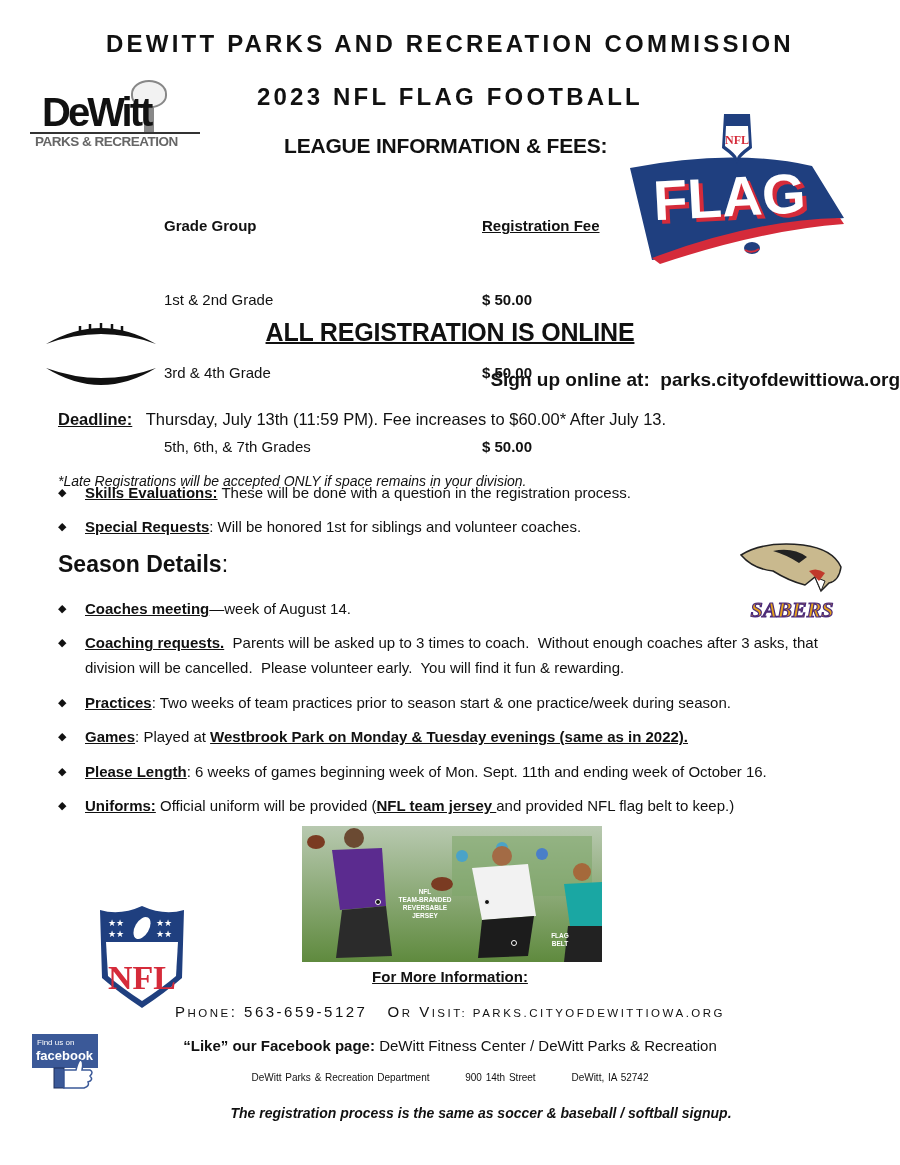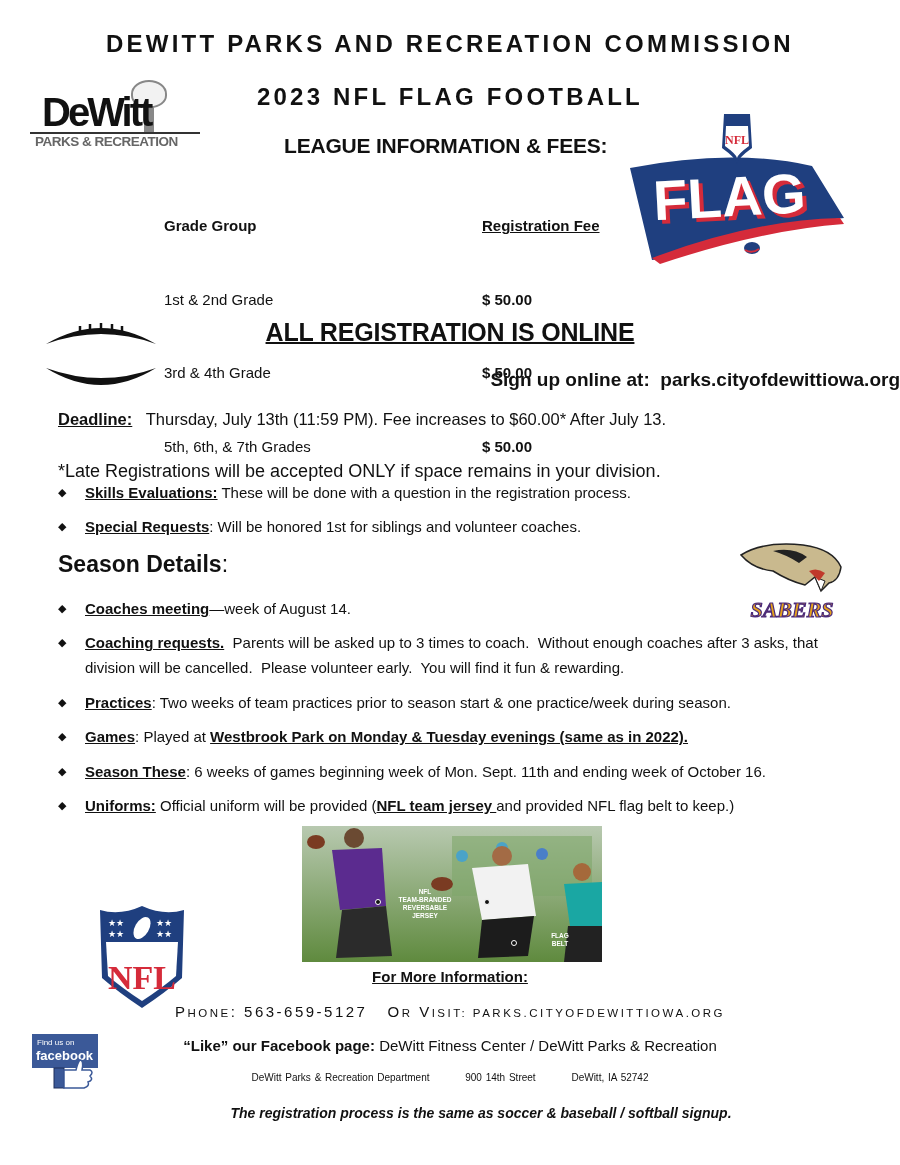--- a/index.html
+++ b/index.html
@@ -32,21 +32,21 @@
   .fee-head .c2 { text-decoration: underline; }
 
   .football { left: 42px; top: 318px; width: 118px; height: 72px; }
 
   .reg-online { top: 318px; font-size: 25px; font-weight: bold; text-decoration: underline; text-decoration-thickness: 2px; letter-spacing: -0.2px; }
   .signup { top: 369px; font-size: 19px; font-weight: bold; text-align: right; }
 
   .body-text { left: 58px; font-size: 15px; }
   .deadline { top: 410px; font-size: 16.5px; }
   .u-bold { font-weight: bold; text-decoration: underline; }
-  .late { top: 461px; font-size: 18px; }
+  .late { top: 473px; font-size: 14px; font-style: italic; }
 
   .bullet { position: absolute; left: 58px; font-size: 15px; width: 790px; line-height: 25px; }
   .bullet .dot { position: absolute; left: 0; top: 0; font-size: 11px; }
   .bullet .txt { position: absolute; left: 27px; top: 0; width: 760px; }
 
   .season { left: 58px; top: 551px; font-size: 23px; font-weight: bold; }
   .season span.colon { font-weight: normal; }
 
   .sabers { left: 733px; top: 541px; width: 118px; height: 84px; }
 
@@ -168,21 +168,21 @@
 <div class="bullet" style="top:690px;">
   <span class="dot">◆</span>
   <span class="txt"><span class="u-bold">Practices</span><span>:  Two weeks of team practices prior to season start &amp; one practice/week during season.</span></span>
 </div>
 <div class="bullet" style="top:724px;">
   <span class="dot">◆</span>
   <span class="txt"><span class="u-bold">Games</span><span>:  Played at </span><span class="u-bold">Westbrook Park on Monday &amp; Tuesday evenings (same as in 2022).</span></span>
 </div>
 <div class="bullet" style="top:759px;">
   <span class="dot">◆</span>
-  <span class="txt"><span class="u-bold">Season These</span><span>:  6 weeks of games beginning week of Mon. Sept. 11th and ending week of October 16.</span></span>
+  <span class="txt"><span class="u-bold">Please Length</span><span>:  6 weeks of games beginning week of Mon. Sept. 11th and ending week of October 16.</span></span>
 </div>
 <div class="bullet" style="top:793px;">
   <span class="dot">◆</span>
   <span class="txt"><span class="u-bold">Uniforms:</span><span> Official uniform will be provided (</span><span class="u-bold">NFL team jersey </span><span>and provided NFL flag belt to keep.)</span></span>
 </div>
 
 <svg class="abs photo" viewBox="0 0 300 136">
   <defs>
     <linearGradient id="sky" x1="0" y1="0" x2="0" y2="1">
       <stop offset="0" stop-color="#b8c9b0"></stop>

